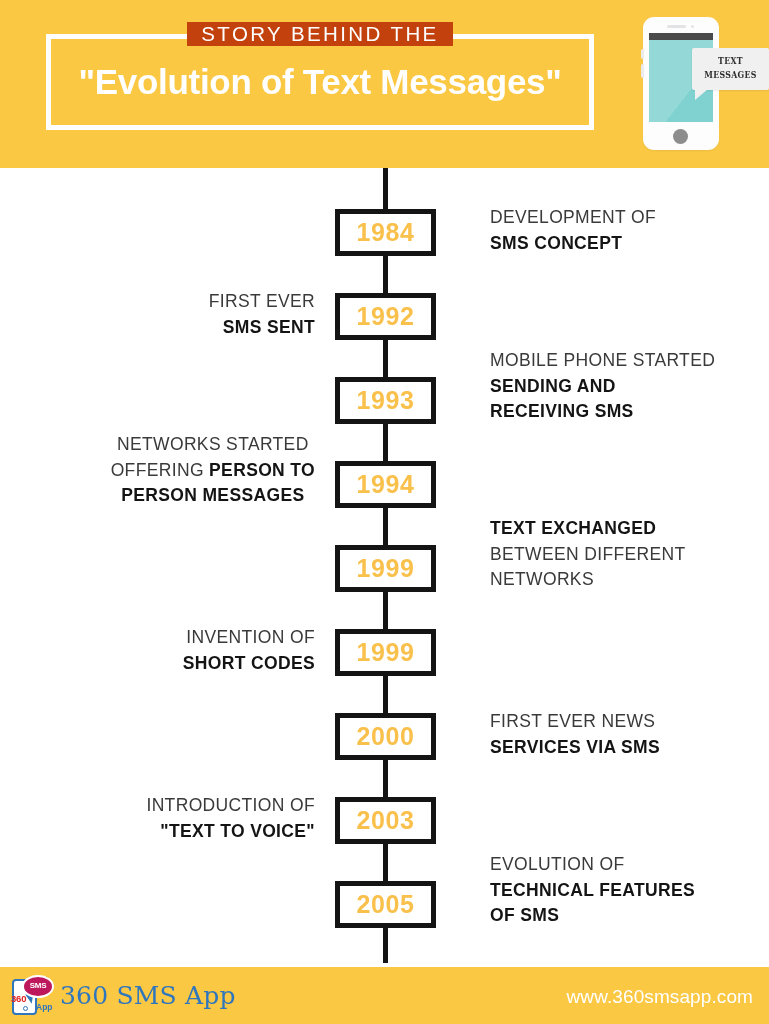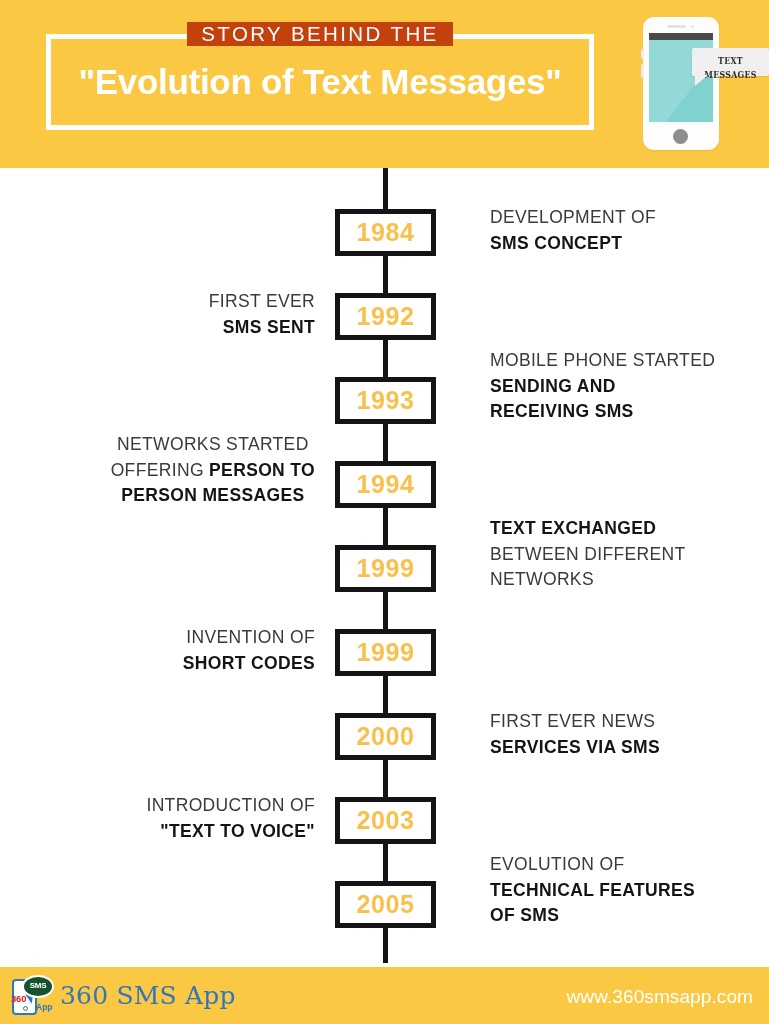--- a/index.html
+++ b/index.html
@@ -146,21 +146,21 @@
   .phone-btn-l2 {
     position: absolute;
     left: -2px; top: 47px;
     width: 3px; height: 14px;
     background: #ececec;
     border-radius: 2px 0 0 2px;
   }
   .bubble {
     position: absolute;
     left: 49px; top: 31px;
-    width: 77px; height: 28px;
+    width: 77px; height: 42px;
     background: #f0f0f0;
     border-radius: 2px;
     box-shadow: 0 1px 2px rgba(0,0,0,0.07);
   }
   .bubble-tail {
     position: absolute;
     left: 3px; bottom: -10px;
     width: 0; height: 0;
     border-left: 0 solid transparent;
     border-right: 13px solid transparent;
@@ -288,21 +288,21 @@
     color: #e02020;
     font-size: 9.5px;
     font-weight: bold;
     letter-spacing: -0.2px;
     font-family: "Liberation Sans", sans-serif;
   }
   .logo-bubble {
     position: absolute;
     left: 12px; top: 0px;
     width: 32px; height: 23px;
-    background: #14532d;
+    background: #be185d;
     border: 2.5px solid #ffffff;
     border-radius: 50%;
     box-sizing: border-box;
   }
   .logo-bubble-text {
     position: absolute;
     left: 0; top: 4px;
     width: 100%;
     text-align: center;
     color: #ffffff;

